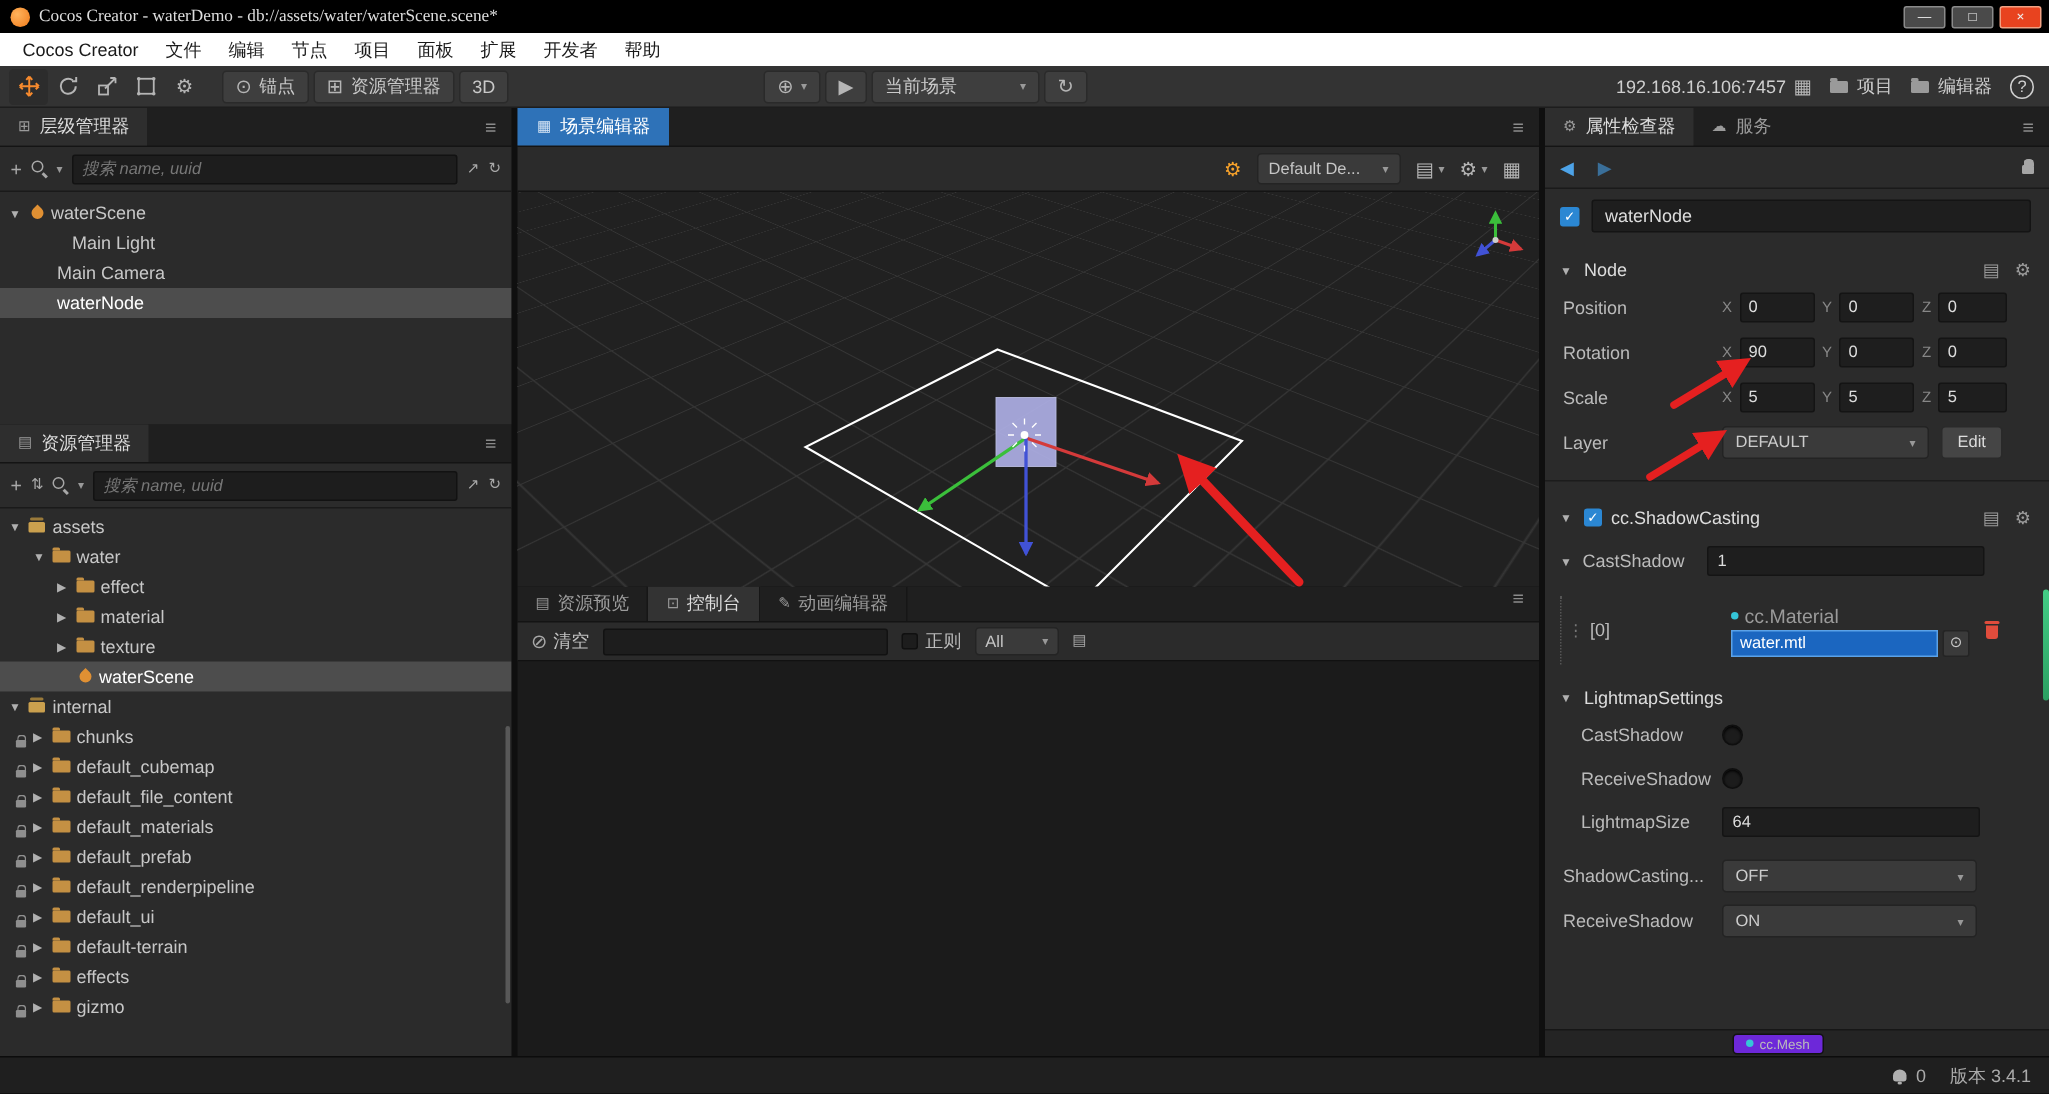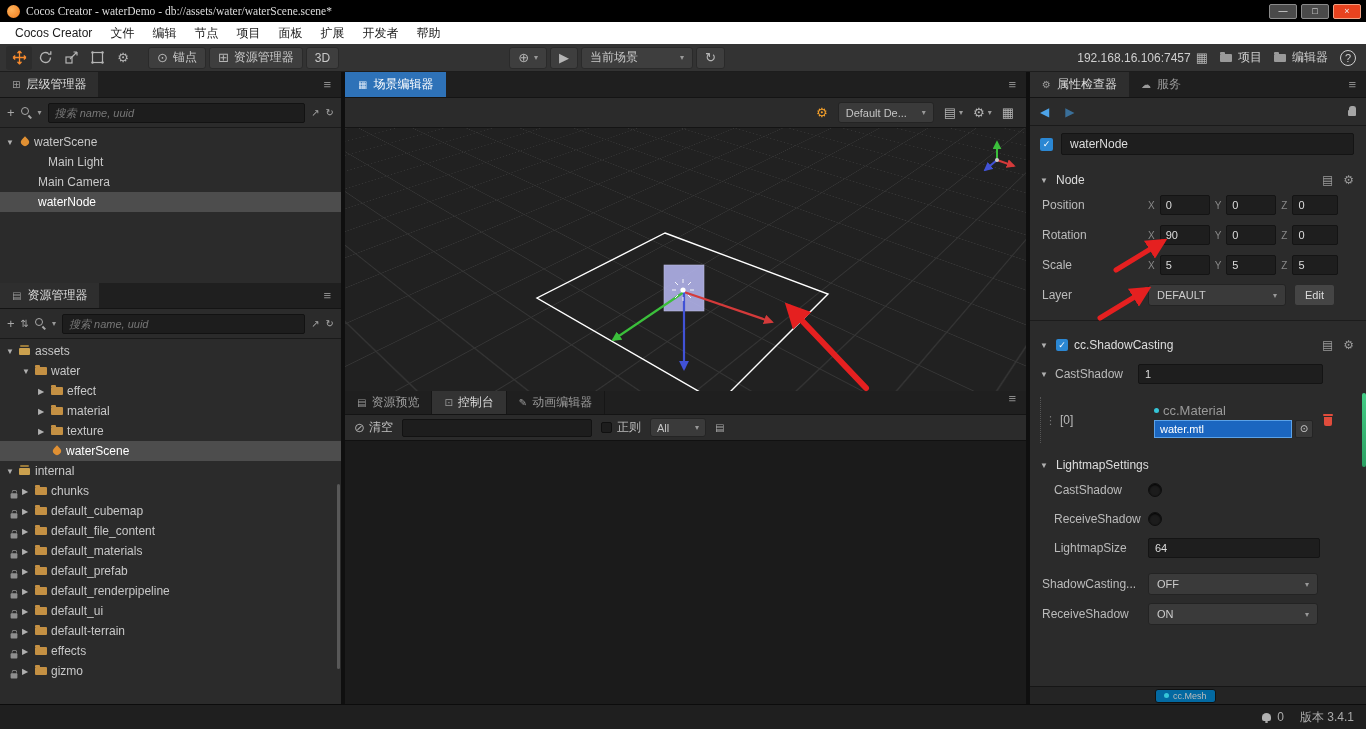--- a/index.html
+++ b/index.html
@@ -138,21 +138,21 @@
   .mat-box { margin-left:64px; }
   .mat-type { display:flex; align-items:center; gap:4px; font-size:13px; color:#9a9a9a; margin-bottom:2px; }
   .cyan-dot { width:5px; height:5px; border-radius:50%; background:#35c5d8; display:inline-block; }
   .mat-row { display:flex; align-items:center; gap:3px; }
   .mat-value { width:138px; height:18px; background:#1b66c0; border:1px solid #5ba2e8; color:#fff; font-size:11px; display:flex; align-items:center; padding:0 5px; }
   .mat-pick { width:18px; height:18px; background:#3a3a3a; border:1px solid #242424; border-radius:2px; color:#ccc; font-size:10px; display:flex; align-items:center; justify-content:center; }
   .trash { width:10px; height:12px; position:relative; margin-left:10px; }
   .trash::before { content:''; position:absolute; top:0; left:0; width:10px; height:2px; background:#e04c3c; border-radius:1px; }
   .trash::after { content:''; position:absolute; top:3px; left:1px; width:8px; height:9px; background:#e04c3c; border-radius:0 0 2px 2px; }
   .mesh-bar { position:absolute; bottom:0; left:0; right:0; height:18px; background:#242424; border-top:1px solid #161616; display:flex; align-items:center; padding-left:125px; }
-  .mesh-pill { display:flex; align-items:center; gap:4px; background:#0369a1; border:1px solid #111; border-radius:3px; padding:1px 8px; font-size:9px; color:#bbb; }
+  .mesh-pill { display:flex; align-items:center; gap:4px; background:#6d28d9; border:1px solid #111; border-radius:3px; padding:1px 8px; font-size:9px; color:#bbb; }
   .green-scroll { position:absolute; right:0; top:321px; width:4px; height:74px; background:linear-gradient(#43cd86,#2ba062); z-index:5; border-radius:2px; }
 
   
   .statusbar { position:absolute; top:704px; left:0; width:1366px; height:25px; background:#1f1f1f; border-top:1px solid #0c0c0c; display:flex; align-items:center; justify-content:flex-end; gap:6px; padding-right:12px; color:#aaa; }
   .icon-bell { width:9px; height:8px; background:#b0b0b0; border-radius:50% 50% 2px 2px; position:relative; display:inline-block; }
   .icon-bell::after { content:''; position:absolute; bottom:-2px; left:3px; width:3px; height:2px; background:#b0b0b0; border-radius:50%; }
   .ver-text { margin-left:10px; }
 
   .overlay-svg { position:absolute; inset:0; z-index:999; pointer-events:none; }
 </style>

